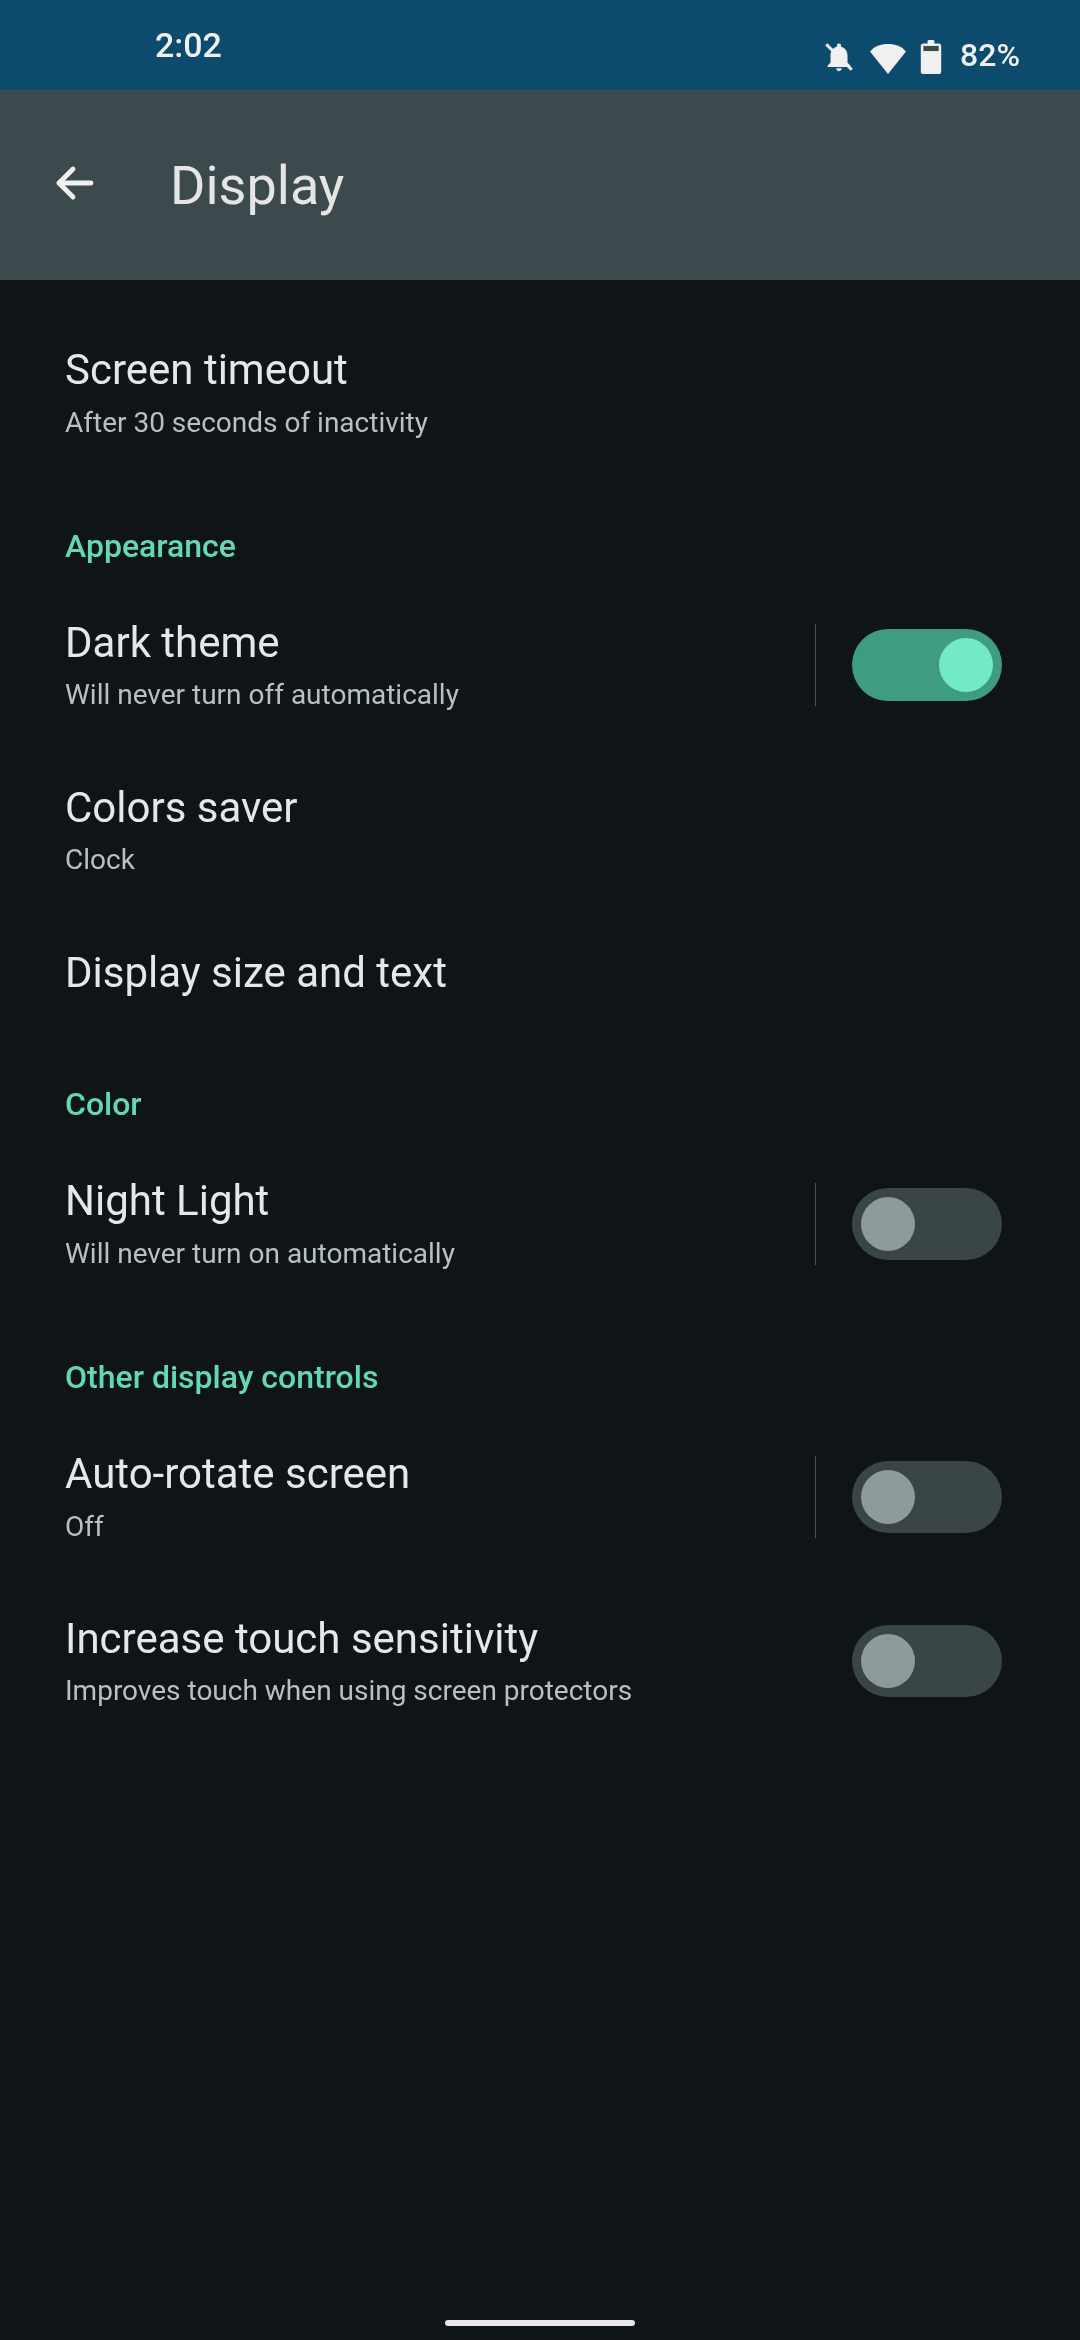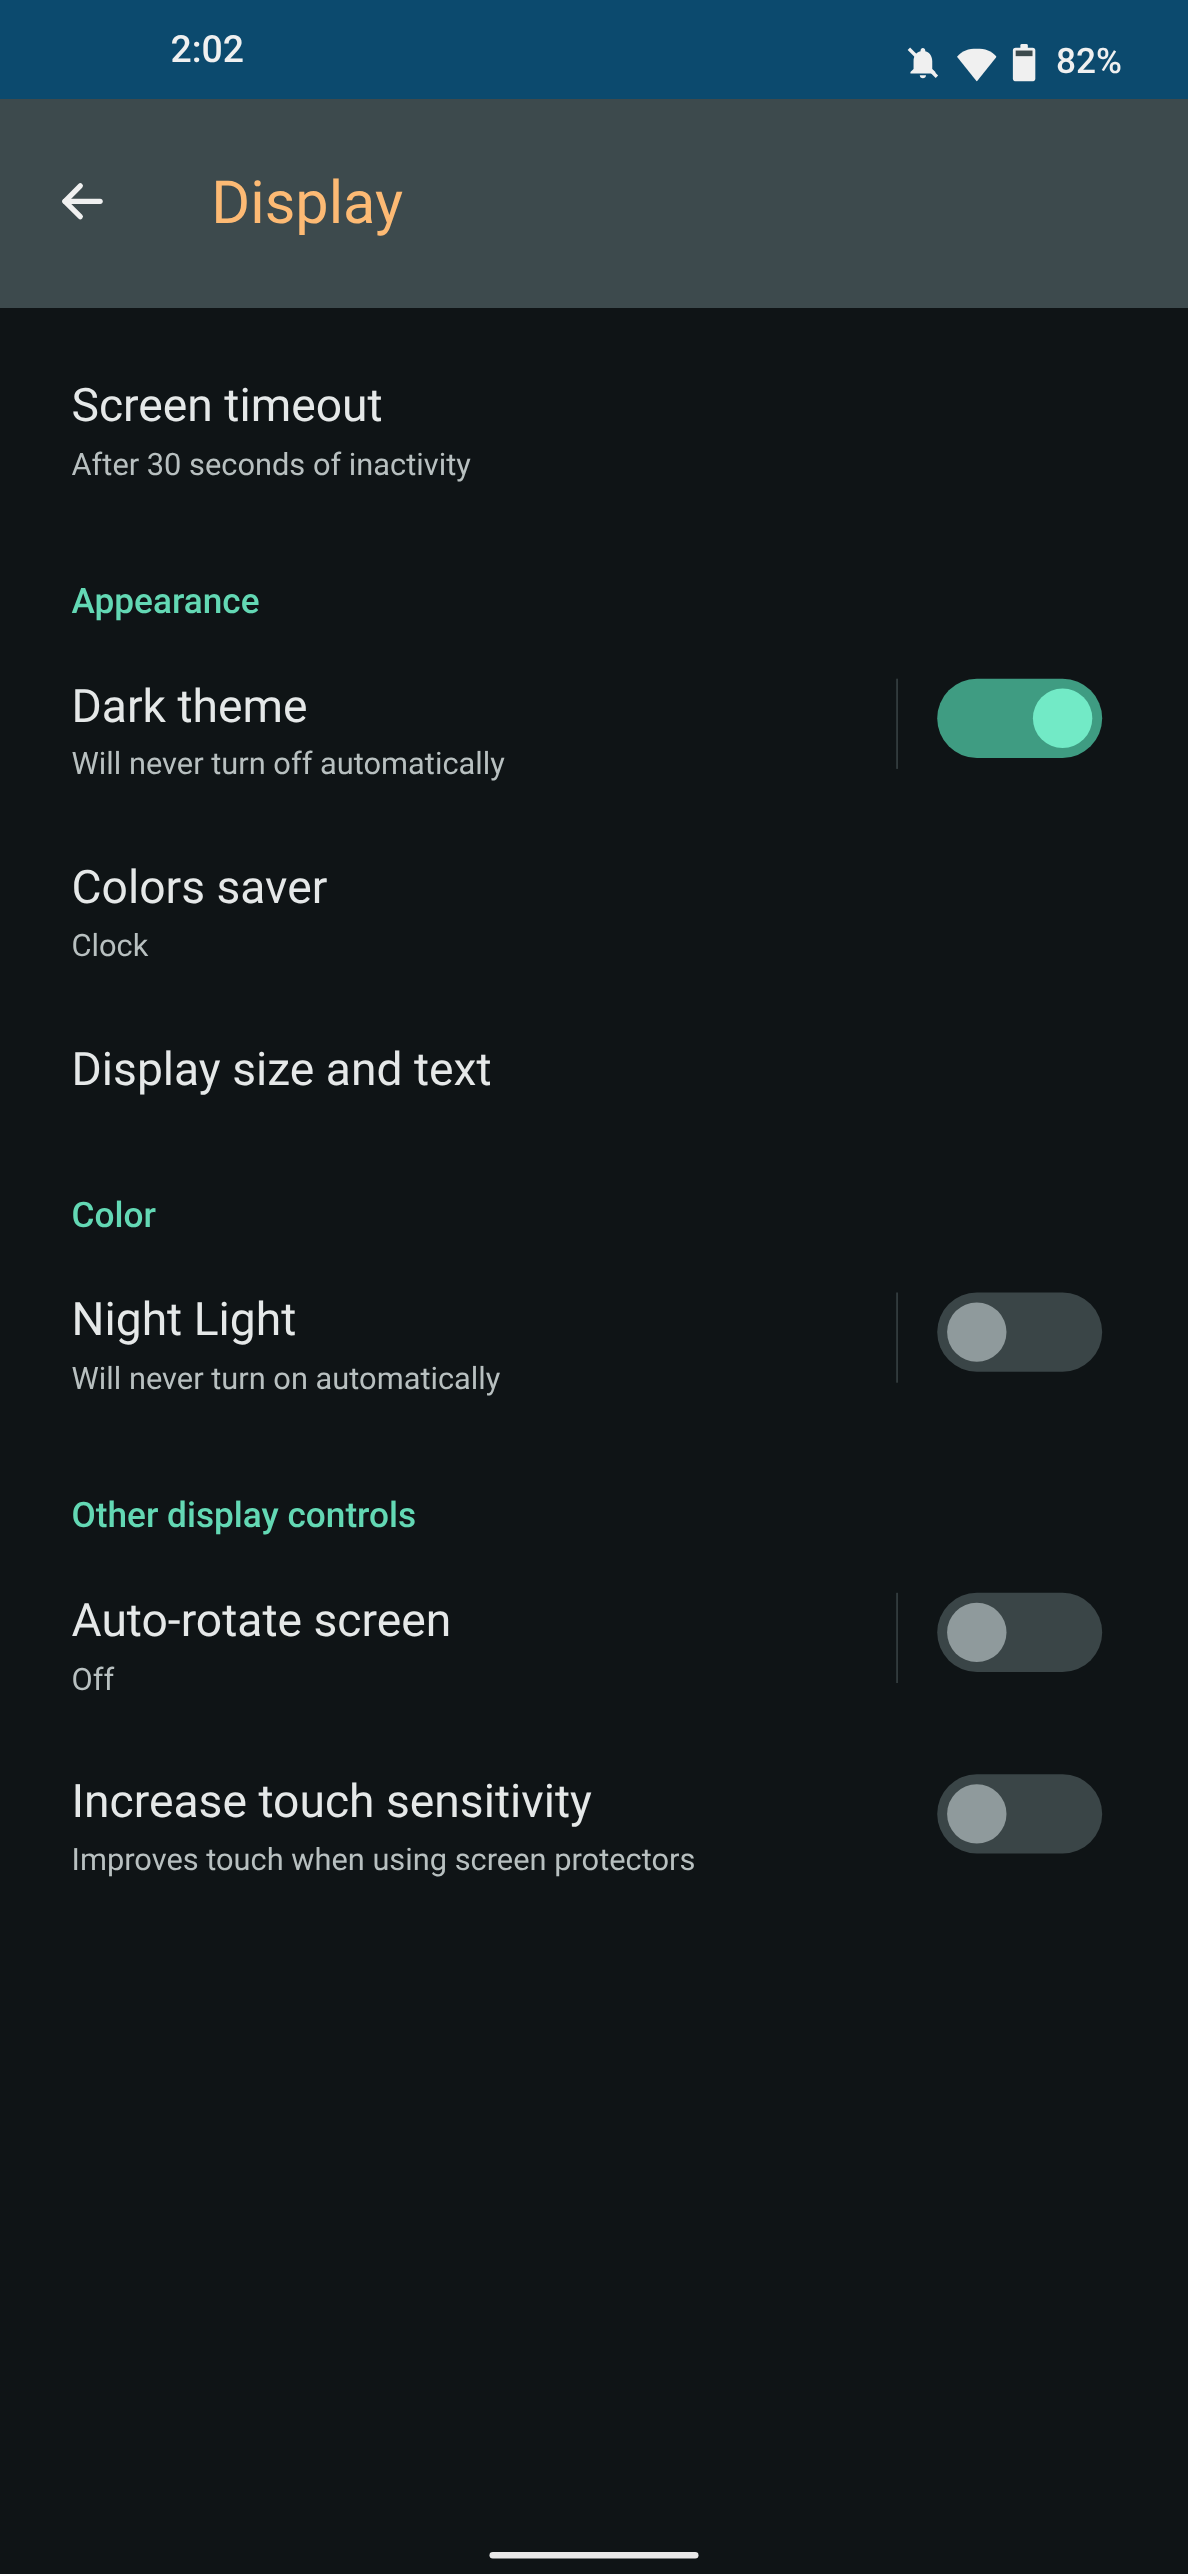--- a/index.html
+++ b/index.html
@@ -48,29 +48,28 @@
   .back-btn {
     width: 70px;
     height: 70px;
     display: flex;
     align-items: center;
     justify-content: center;
   }
   .app-title {
     font-size: 54px;
     font-weight: 400;
-    color: #fdba74;
-    margin-left: 22px;
+    color: #e5e5e5;
   }
   .content {
     padding-top: 30px;
   }
   .row {
     display: flex;
-    align-items: flex-start;
+    align-items: center;
     padding: 34px 78px 34px 65px;
   }
   .row-text {
     flex: 1;
     min-width: 0;
   }
   .row-title {
     font-size: 42px;
     font-weight: 400;
     color: #e5e8e8;

